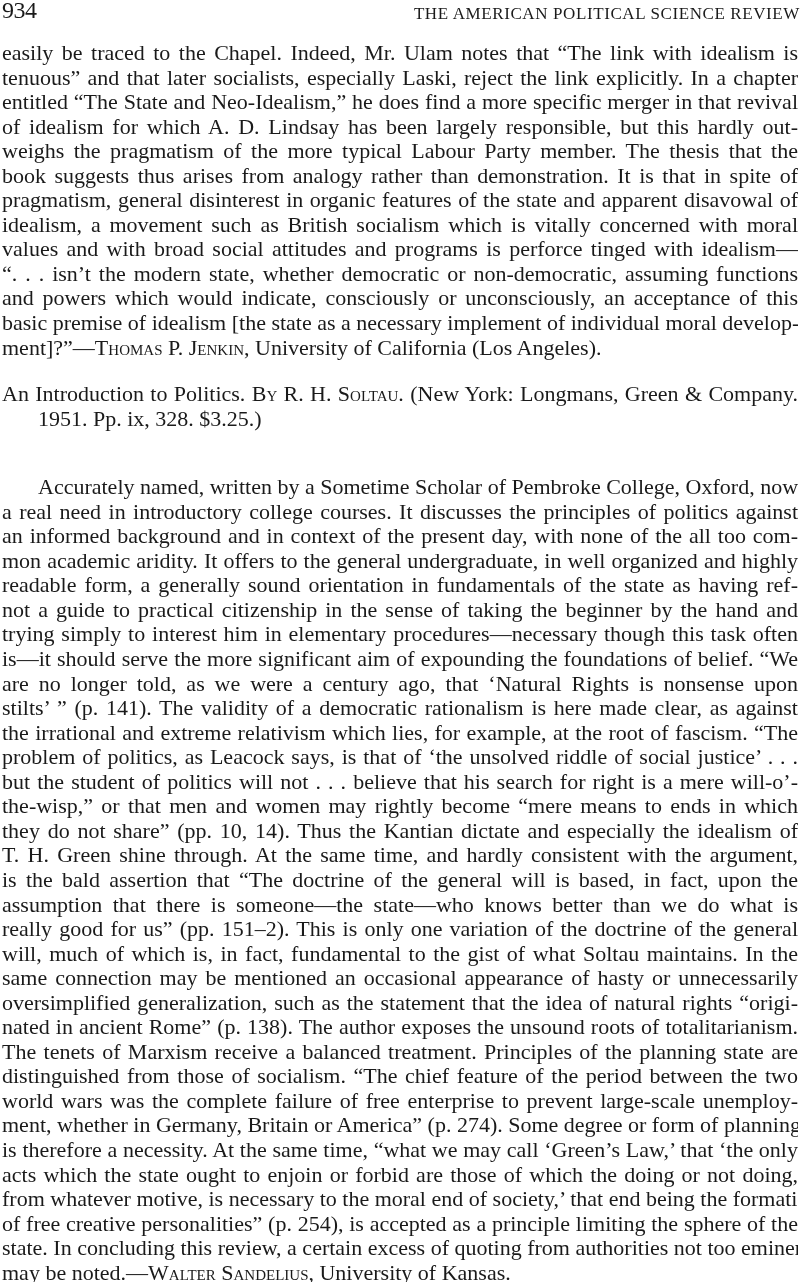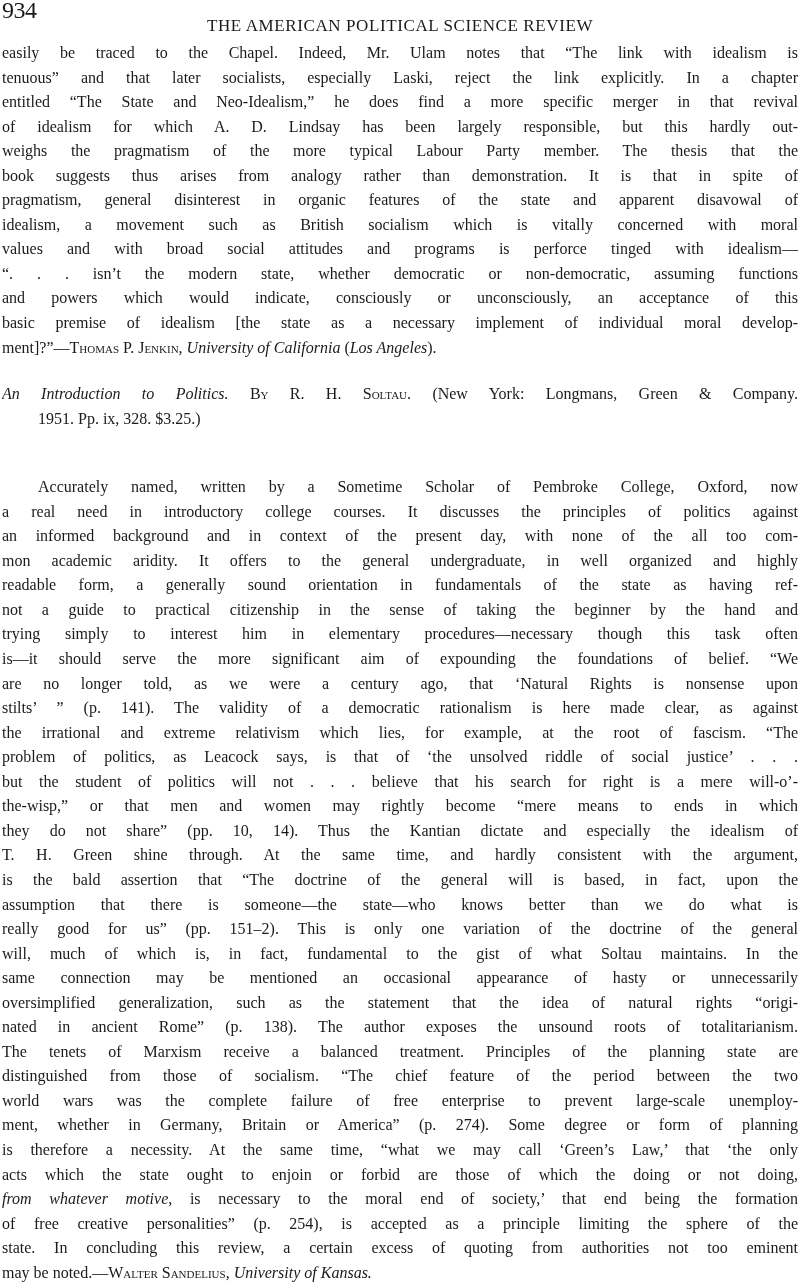--- a/index.html
+++ b/index.html
@@ -1,29 +1,29 @@
 <!DOCTYPE html>
 <html><head>
 <meta charset="utf-8">
 <style>
   html, body { margin: 0; padding: 0; background: #ffffff; }
   body { width: 800px; height: 1282px; overflow: hidden; position: relative; color: #1a1a1a;
          font-family: "Liberation Serif", "DejaVu Serif", serif; }
   .header { position: absolute; top: 0; left: 0; width: 800px; height: 30px; }
   .page-num { position: absolute; left: 2px; top: -3px; font-size: 24px; letter-spacing: -0.5px; }
-  .running-head { position: absolute; left: 0; width: 800px; top: 16px; text-align: center; font-size: 17px; letter-spacing: 0.6px; }
+  .running-head { position: absolute; left: 0; width: 800px; top: 4px; text-align: right; font-size: 17px; letter-spacing: 0.6px; }
   .body { position: absolute; left: 2px; top: 41px; width: 796px; }
-  .line { display: block; font-size: 16px; line-height: 24.55px; height: 24.55px; white-space: nowrap;
+  .line { display: block; font-size: 22px; line-height: 24.55px; height: 24.55px; white-space: nowrap;
           text-align: justify; text-align-last: justify; overflow: hidden; }
   .line.last { text-align-last: left; }
   .indent { padding-left: 36px; margin-top: 32px; }
   .hang { padding-left: 36px; }
   .gap { height: 22px; }
   .sc { font-variant: small-caps; }
-  .it { font-style: italic; }
+  .it { }
 </style>
 </head>
 <body>
 
 <div class="header">
   <span class="page-num">934</span>
   <span class="running-head">THE AMERICAN POLITICAL SCIENCE REVIEW</span>
 </div>
 
 <div class="body">

